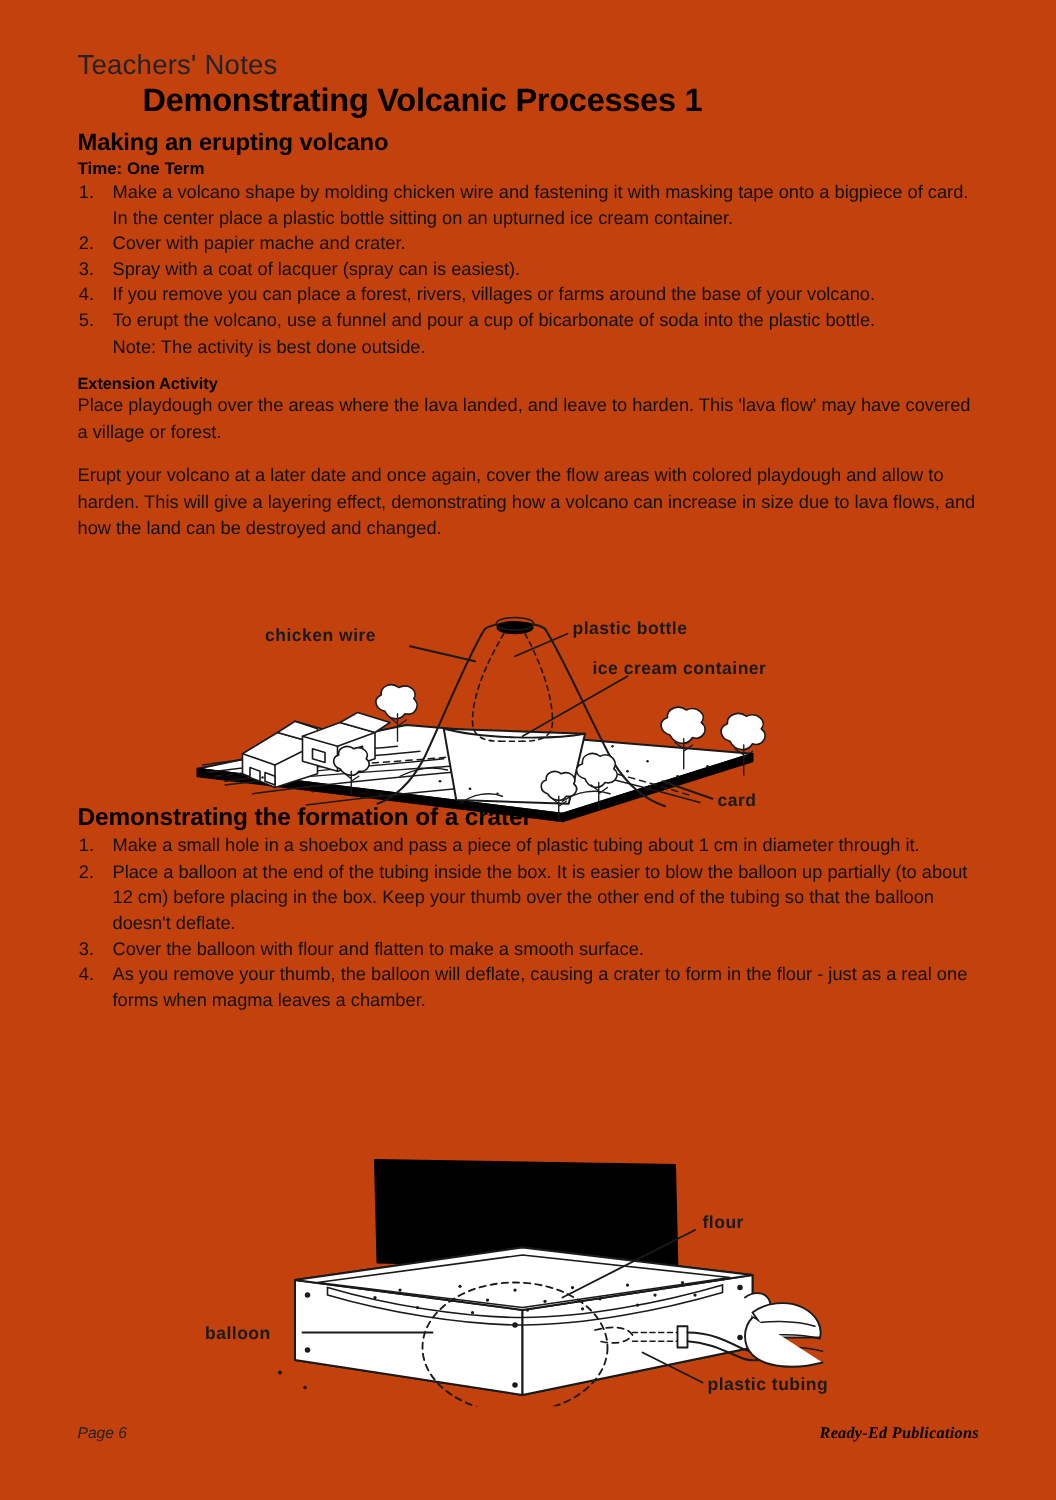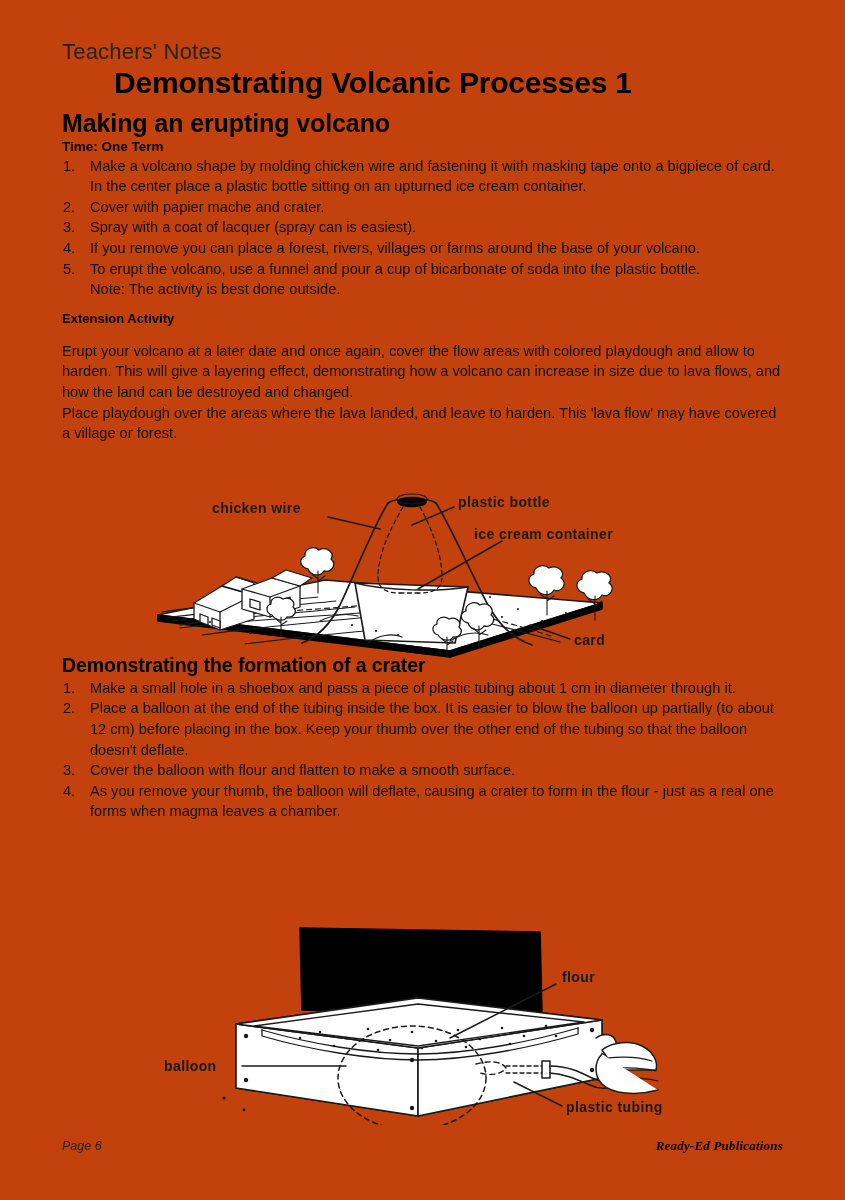--- a/index.html
+++ b/index.html
@@ -30,30 +30,30 @@
   .kicker {
     font-size: 22px;
     font-weight: 400;
     letter-spacing: 0.2px;
     color: #232323;
     margin: 0;
     padding-top: 40px;
     line-height: 1.1;
   }
   .title {
-    font-size: 30px;
+    font-size: 26px;
     font-weight: 700;
     color: #000;
     margin: 2px 0 0 0;
     padding-left: 52px;
     letter-spacing: -0.2px;
     line-height: 1.15;
   }
   .section-head {
-    font-size: 25px;
+    font-size: 19px;
     font-weight: 700;
     color: #000;
     margin: 8px 0 1px 0;
     letter-spacing: -0.1px;
   }
   .section-head.second {
     font-size: 19.5px;
     margin-top: 2px;
   }
   .subhead {
@@ -199,22 +199,22 @@
         <li>
           <span class="num">5.</span>
           <span>To erupt the volcano, use a funnel and pour a cup of bicarbonate of soda into the plastic bottle.</span>
           <span class="sub-line">Note: The activity is best done outside.</span>
         </li>
       </ol>
 
       <div style="height:11px"></div>
 
       <div class="minihead">Extension Activity</div>
+      <p class="para">Place playdough over the areas where the lava landed, and leave to harden. This 'lava flow' may have covered a village or forest.</p>
       <p class="para gap">Erupt your volcano at a later date and once again, cover the flow areas with colored playdough and allow to harden.  This will give a layering effect, demonstrating how a volcano can increase in size due to lava flows, and how the land can be destroyed and changed.</p>
-      <p class="para">Place playdough over the areas where the lava landed, and leave to harden. This 'lava flow' may have covered a village or forest.</p>
     </div>
 
     <div style="height:208px"></div>
 
     <div>
       <h2 class="section-head second">Demonstrating the formation of a crater</h2>
 
       <ol class="steps justified">
         <li>
           <span class="num">1.</span>

